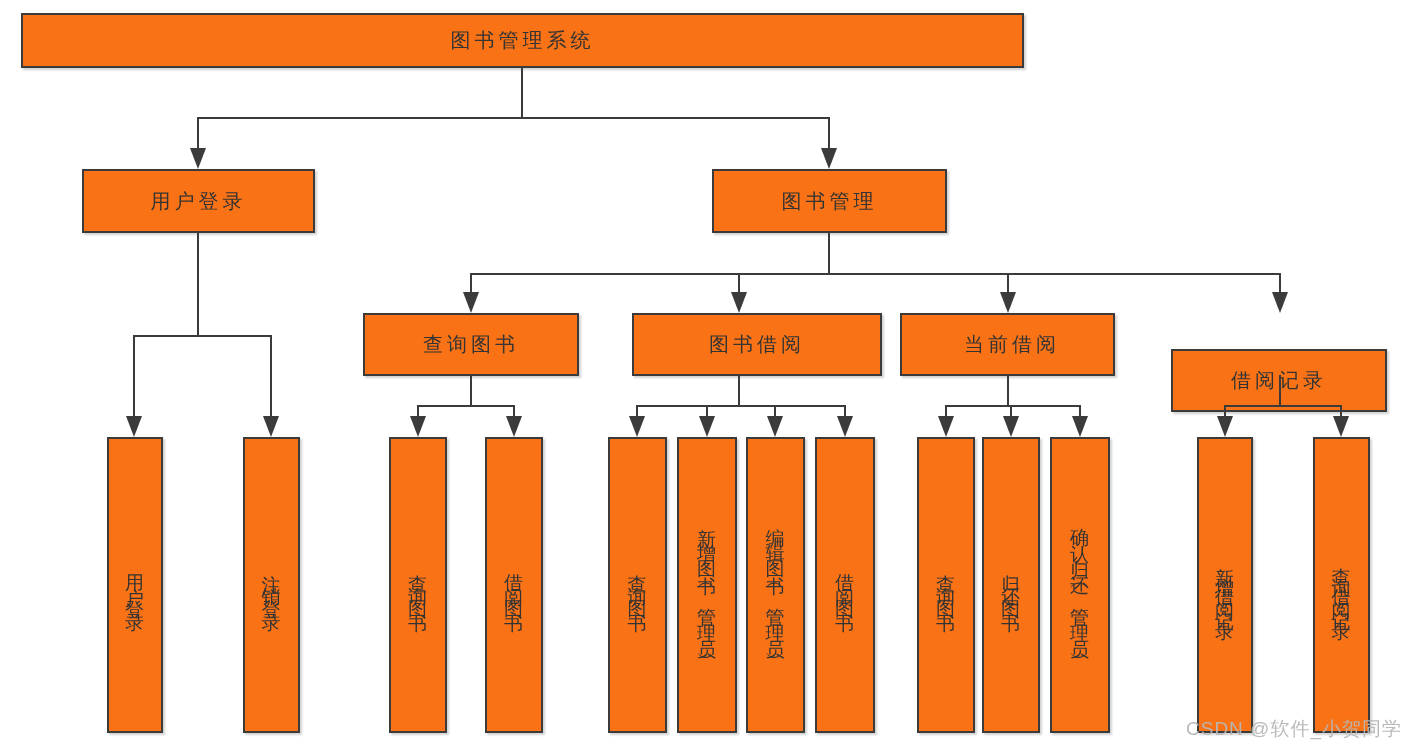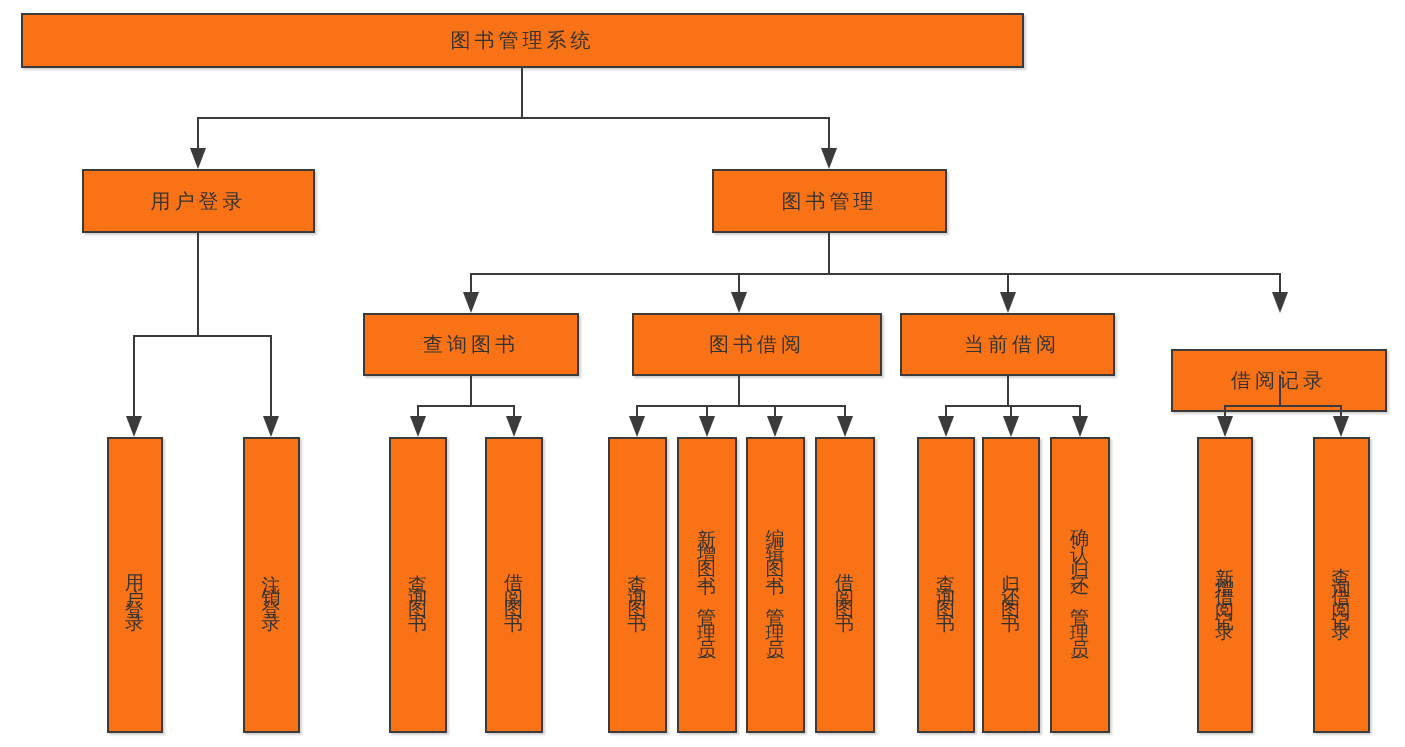--- a/index.html
+++ b/index.html
@@ -150,14 +150,15 @@
   <div class="node leaf len8" style="left:746px; top:437px; width:59px; height:296px;">编辑图书（管理员）</div>
   <div class="node leaf" style="left:815px; top:437px; width:60px; height:296px;">借阅图书</div>
 
   <div class="node leaf" style="left:917px; top:437px; width:58px; height:296px;">查询图书</div>
   <div class="node leaf" style="left:982px; top:437px; width:58px; height:296px;">归还图书</div>
   <div class="node leaf len8" style="left:1050px; top:437px; width:60px; height:296px;">确认归还（管理员）</div>
 
   <div class="node leaf len6" style="left:1197px; top:437px; width:56px; height:296px;">新增借阅记录</div>
   <div class="node leaf len6" style="left:1313px; top:437px; width:57px; height:296px;">查询借阅记录</div>
 
+  <div class="watermark">CSDN @软件_小贺同学</div>
 
 </div>
 
 </body></html>

